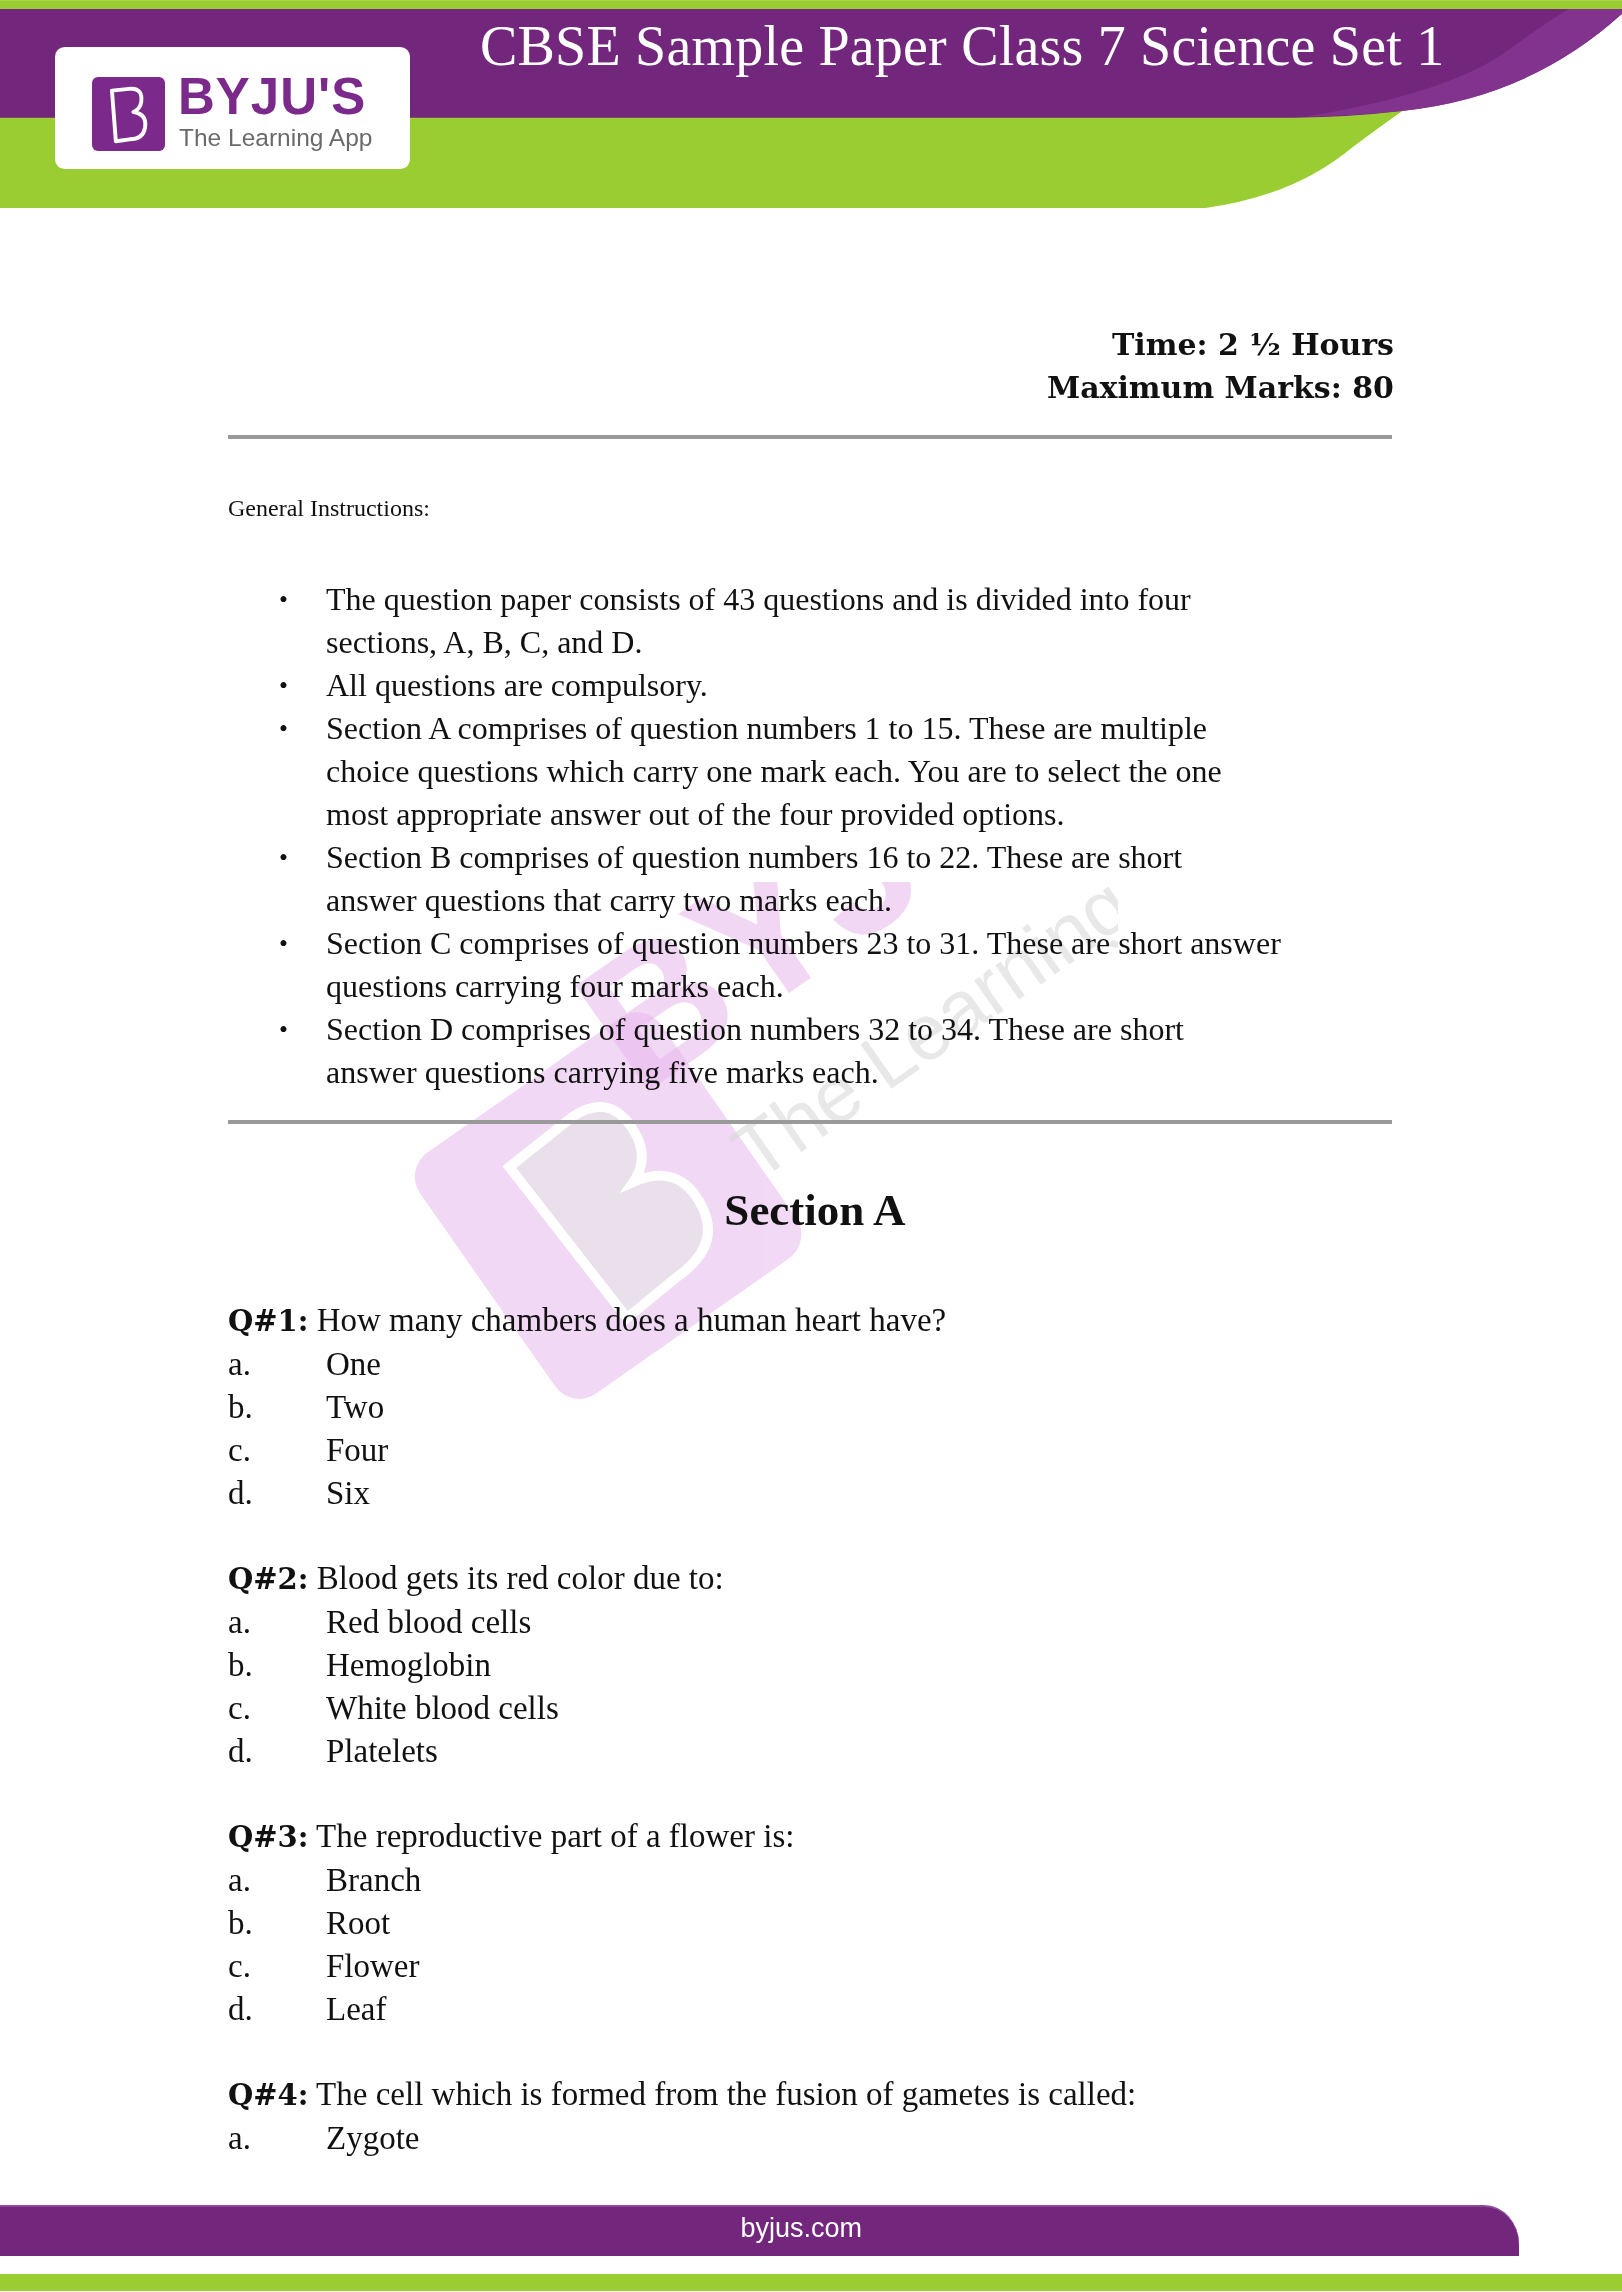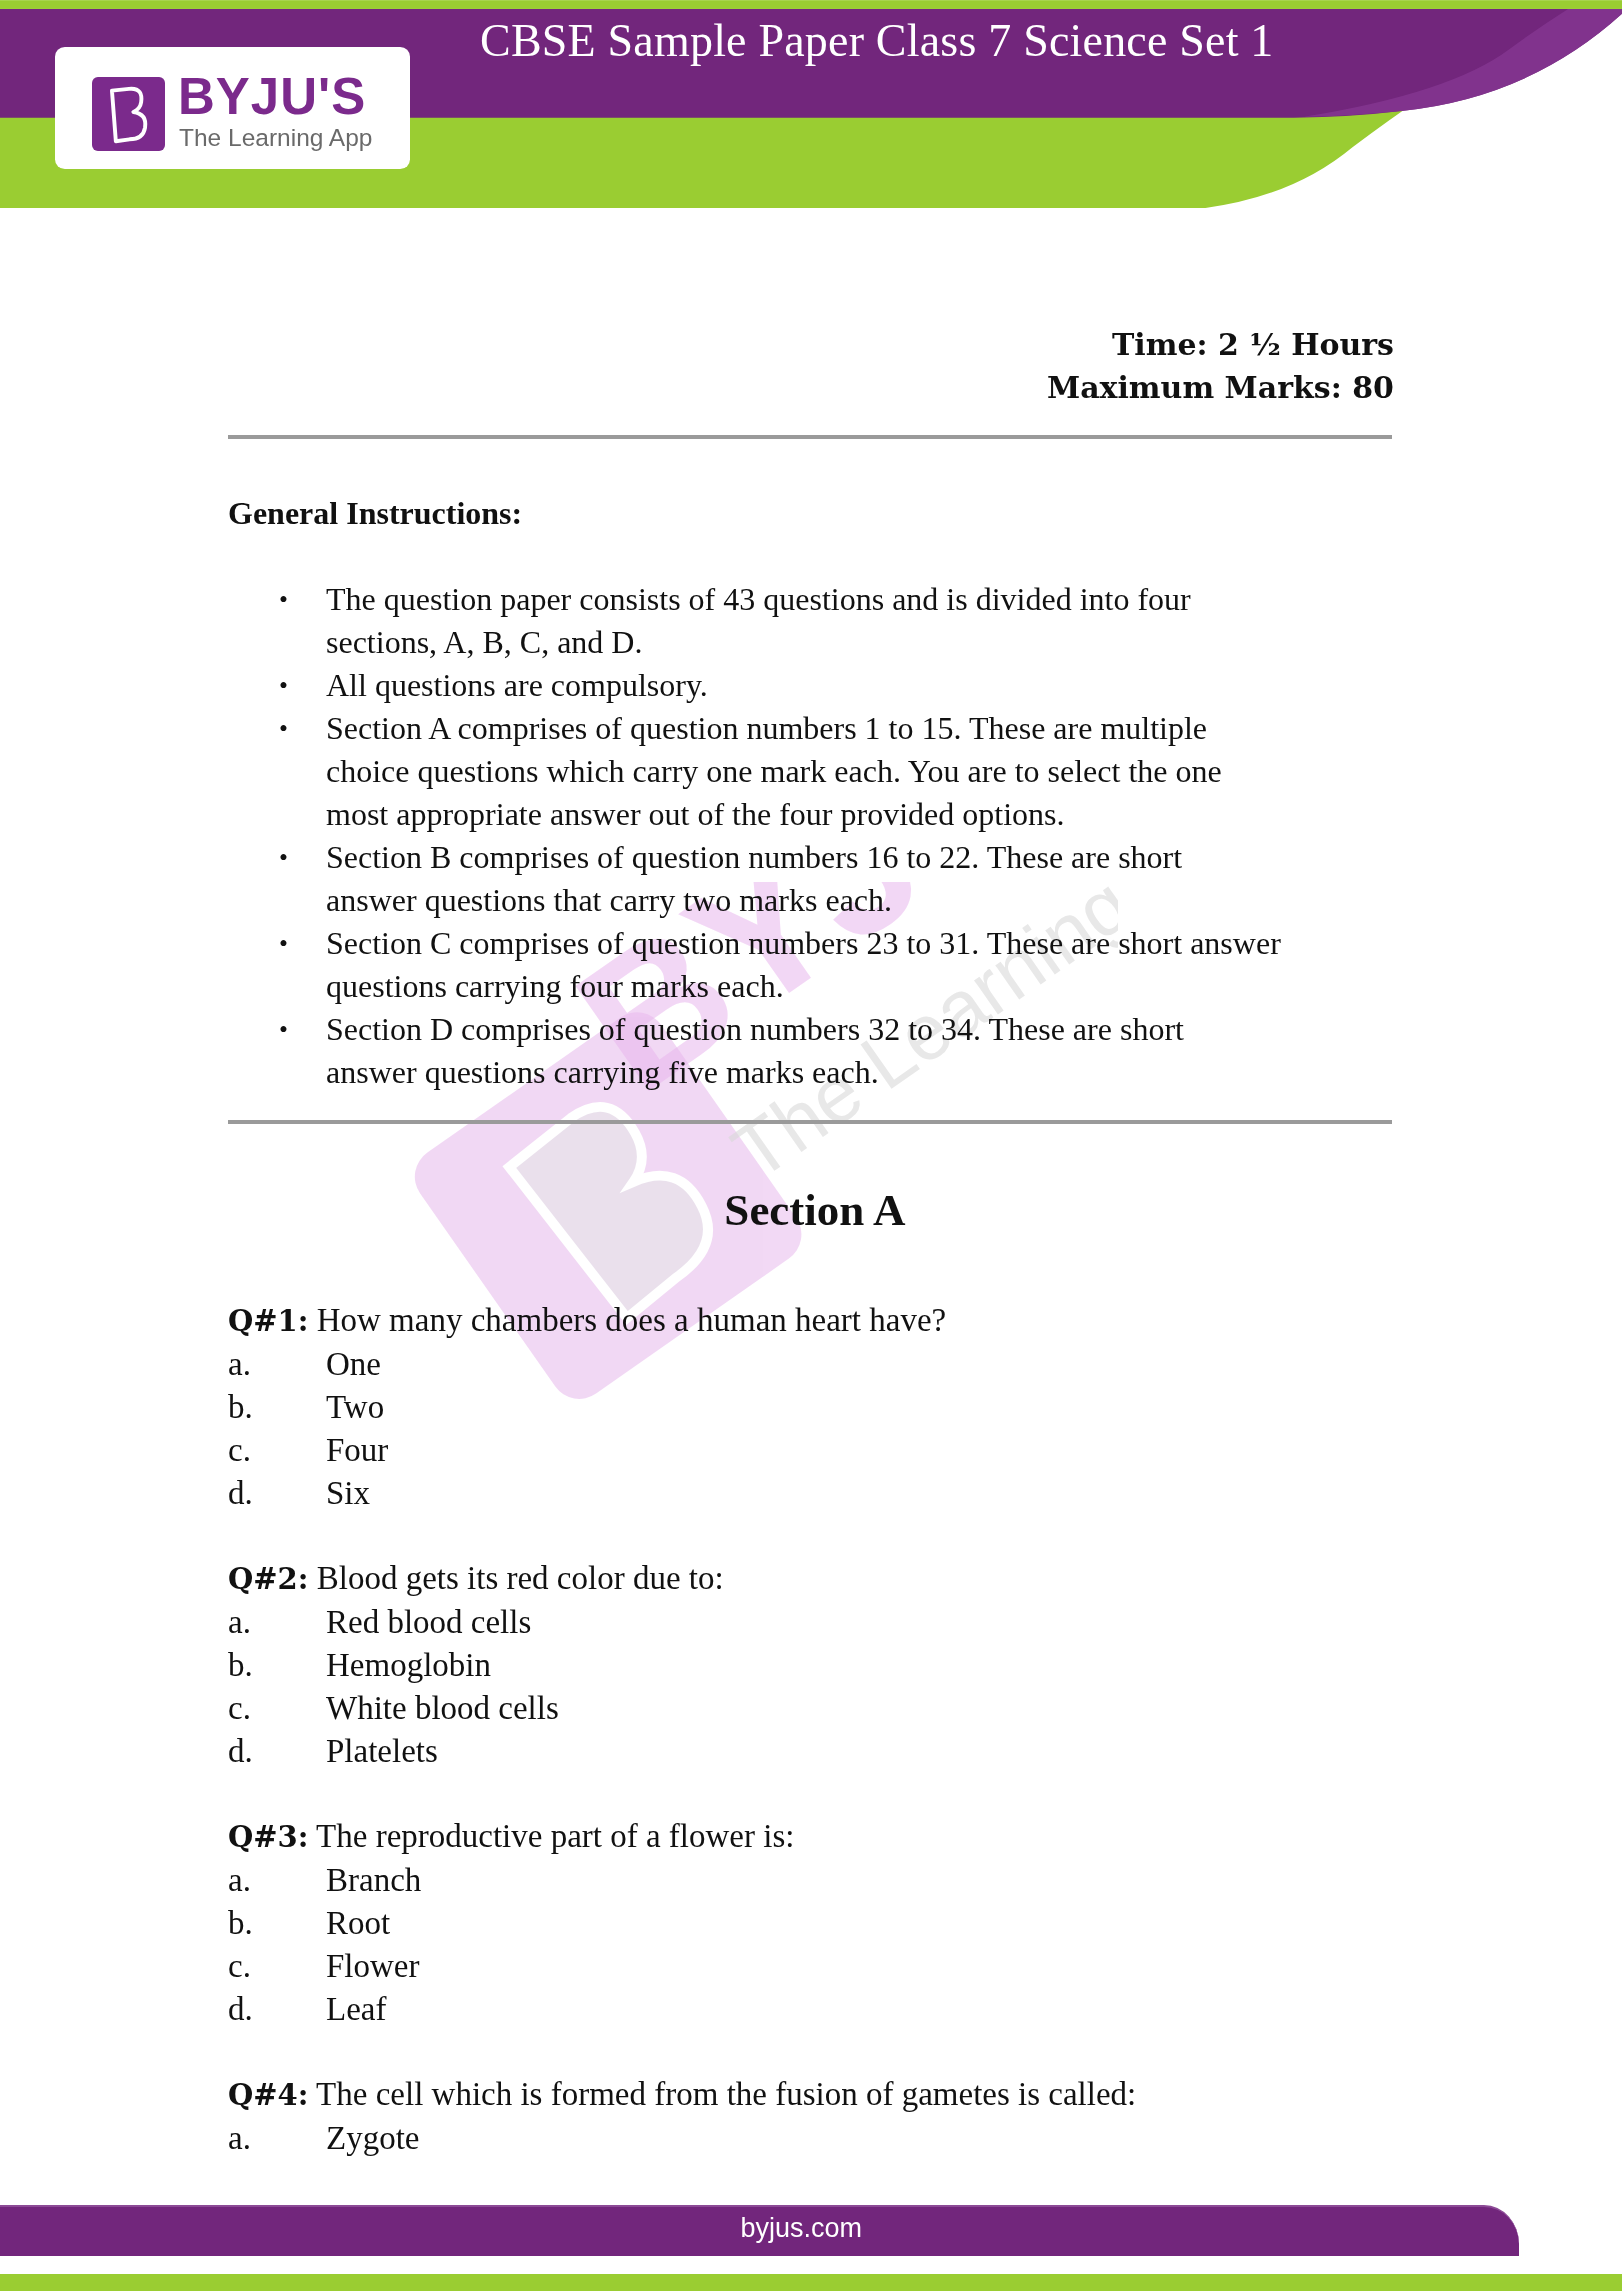--- a/index.html
+++ b/index.html
@@ -4,21 +4,21 @@
   <style>
     * { box-sizing: border-box; margin: 0; padding: 0; }
     html, body { width: 1622px; height: 2293px; background: #ffffff; overflow: hidden; }
     body { position: relative; font-family: "DejaVu Serif", "Liberation Serif", serif; color: #111; }
 
     
     .header { position: absolute; left: 0; top: 0; width: 1622px; height: 211px; }
     .header svg { position: absolute; left: 0; top: 0; }
     .header-title {
       position: absolute; left: 480px; top: 13.7px;
-      font-family: "Liberation Serif", serif; font-size: 46px; color: #ffffff;
+      font-family: "Liberation Serif", serif; font-size: 56px; color: #ffffff;
       letter-spacing: 0.2px; white-space: nowrap;
     }
     .logo-box {
       position: absolute; left: 55px; top: 47px; width: 355px; height: 122px;
       background: #fff; border-radius: 9.8px;
     }
     .logo-mark {
       position: absolute; left: 37px; top: 30px; width: 73px; height: 74px;
       background: #7b2a8c; border-radius: 5.9px;
     }
@@ -34,21 +34,21 @@
 
     
     .watermark { position: absolute; left: 412px; top: 882px; width: 706px; height: 608px; pointer-events: none; }
 
     
     .content { position: absolute; left: 228px; top: 323px; width: 1166px; text-align: right; }
     .meta-line { font-family: "DejaVu Serif", serif; font-weight: bold; font-size: 30px; line-height: 43px; }
     .rule { position: absolute; left: 228px; width: 1164px; height: 3.9px; background: #9a9a9a; }
     .gi-title {
       position: absolute; left: 228px; top: 495px;
-      font-family: "Liberation Serif", serif; font-weight: bold; font-size: 32px;
+      font-family: "Liberation Serif", serif; font-weight: normal; font-size: 24px;
     }
     .instructions { position: absolute; left: 228px; top: 578px; width: 1176px; list-style: none; }
     .instructions li {
       position: relative; padding-left: 98px;
       font-family: "Liberation Serif", serif; font-size: 32px; line-height: 43px;
     }
     .instructions li .bullet {
       position: absolute; left: 51px; top: 0; font-size: 25.5px;
     }
     .section-title {

